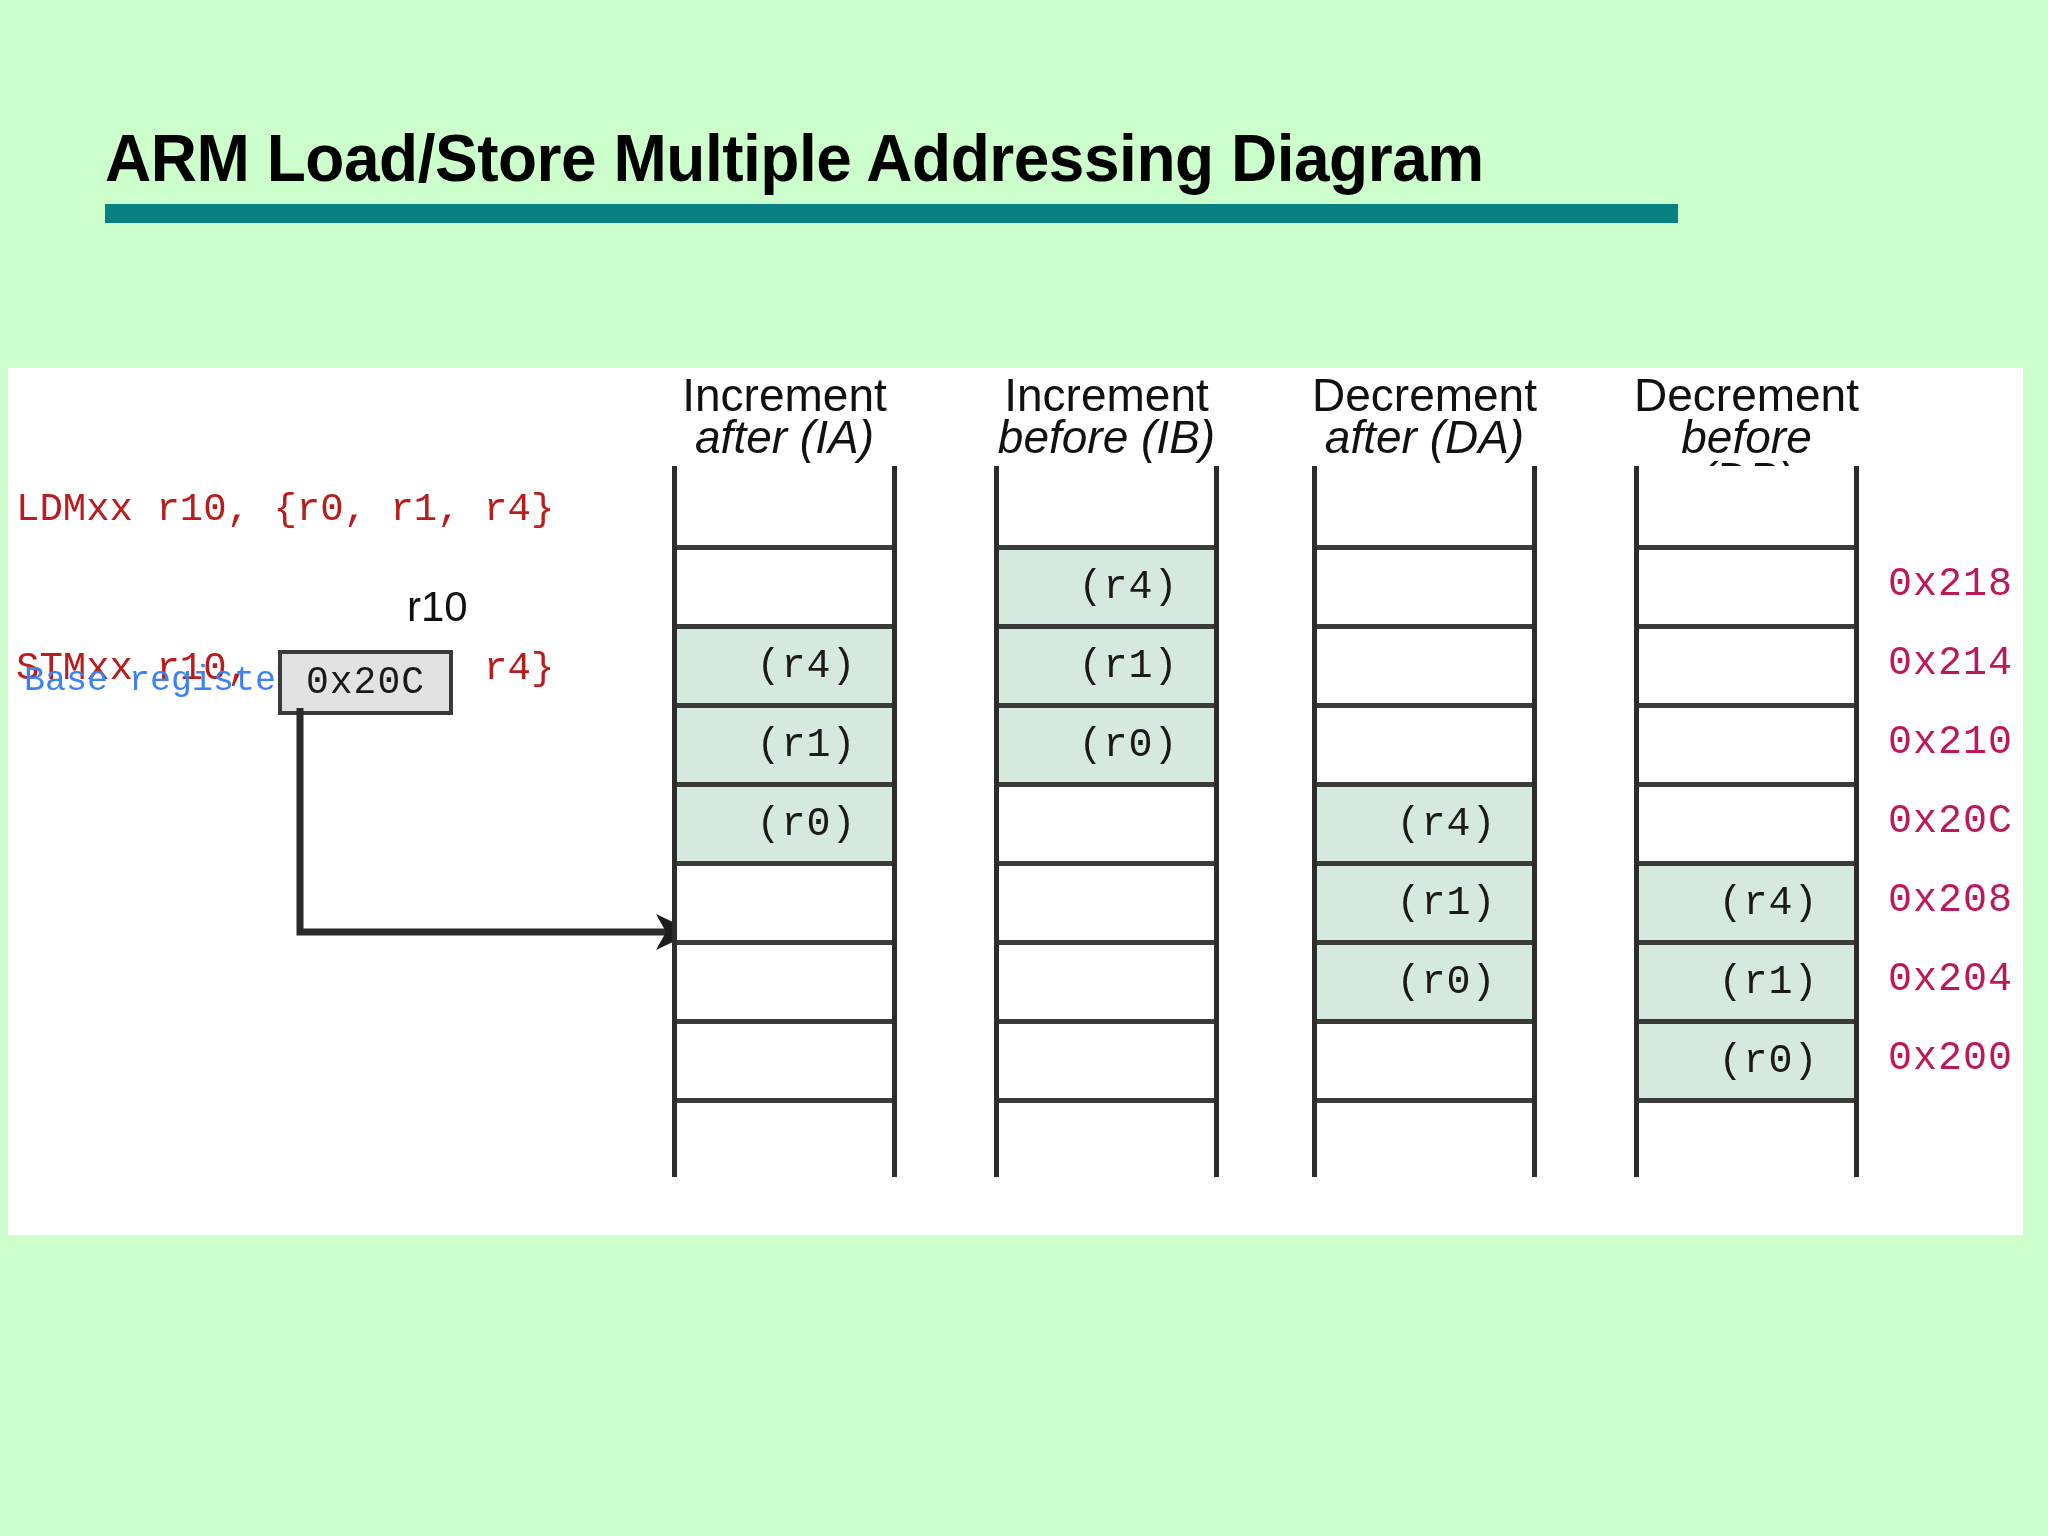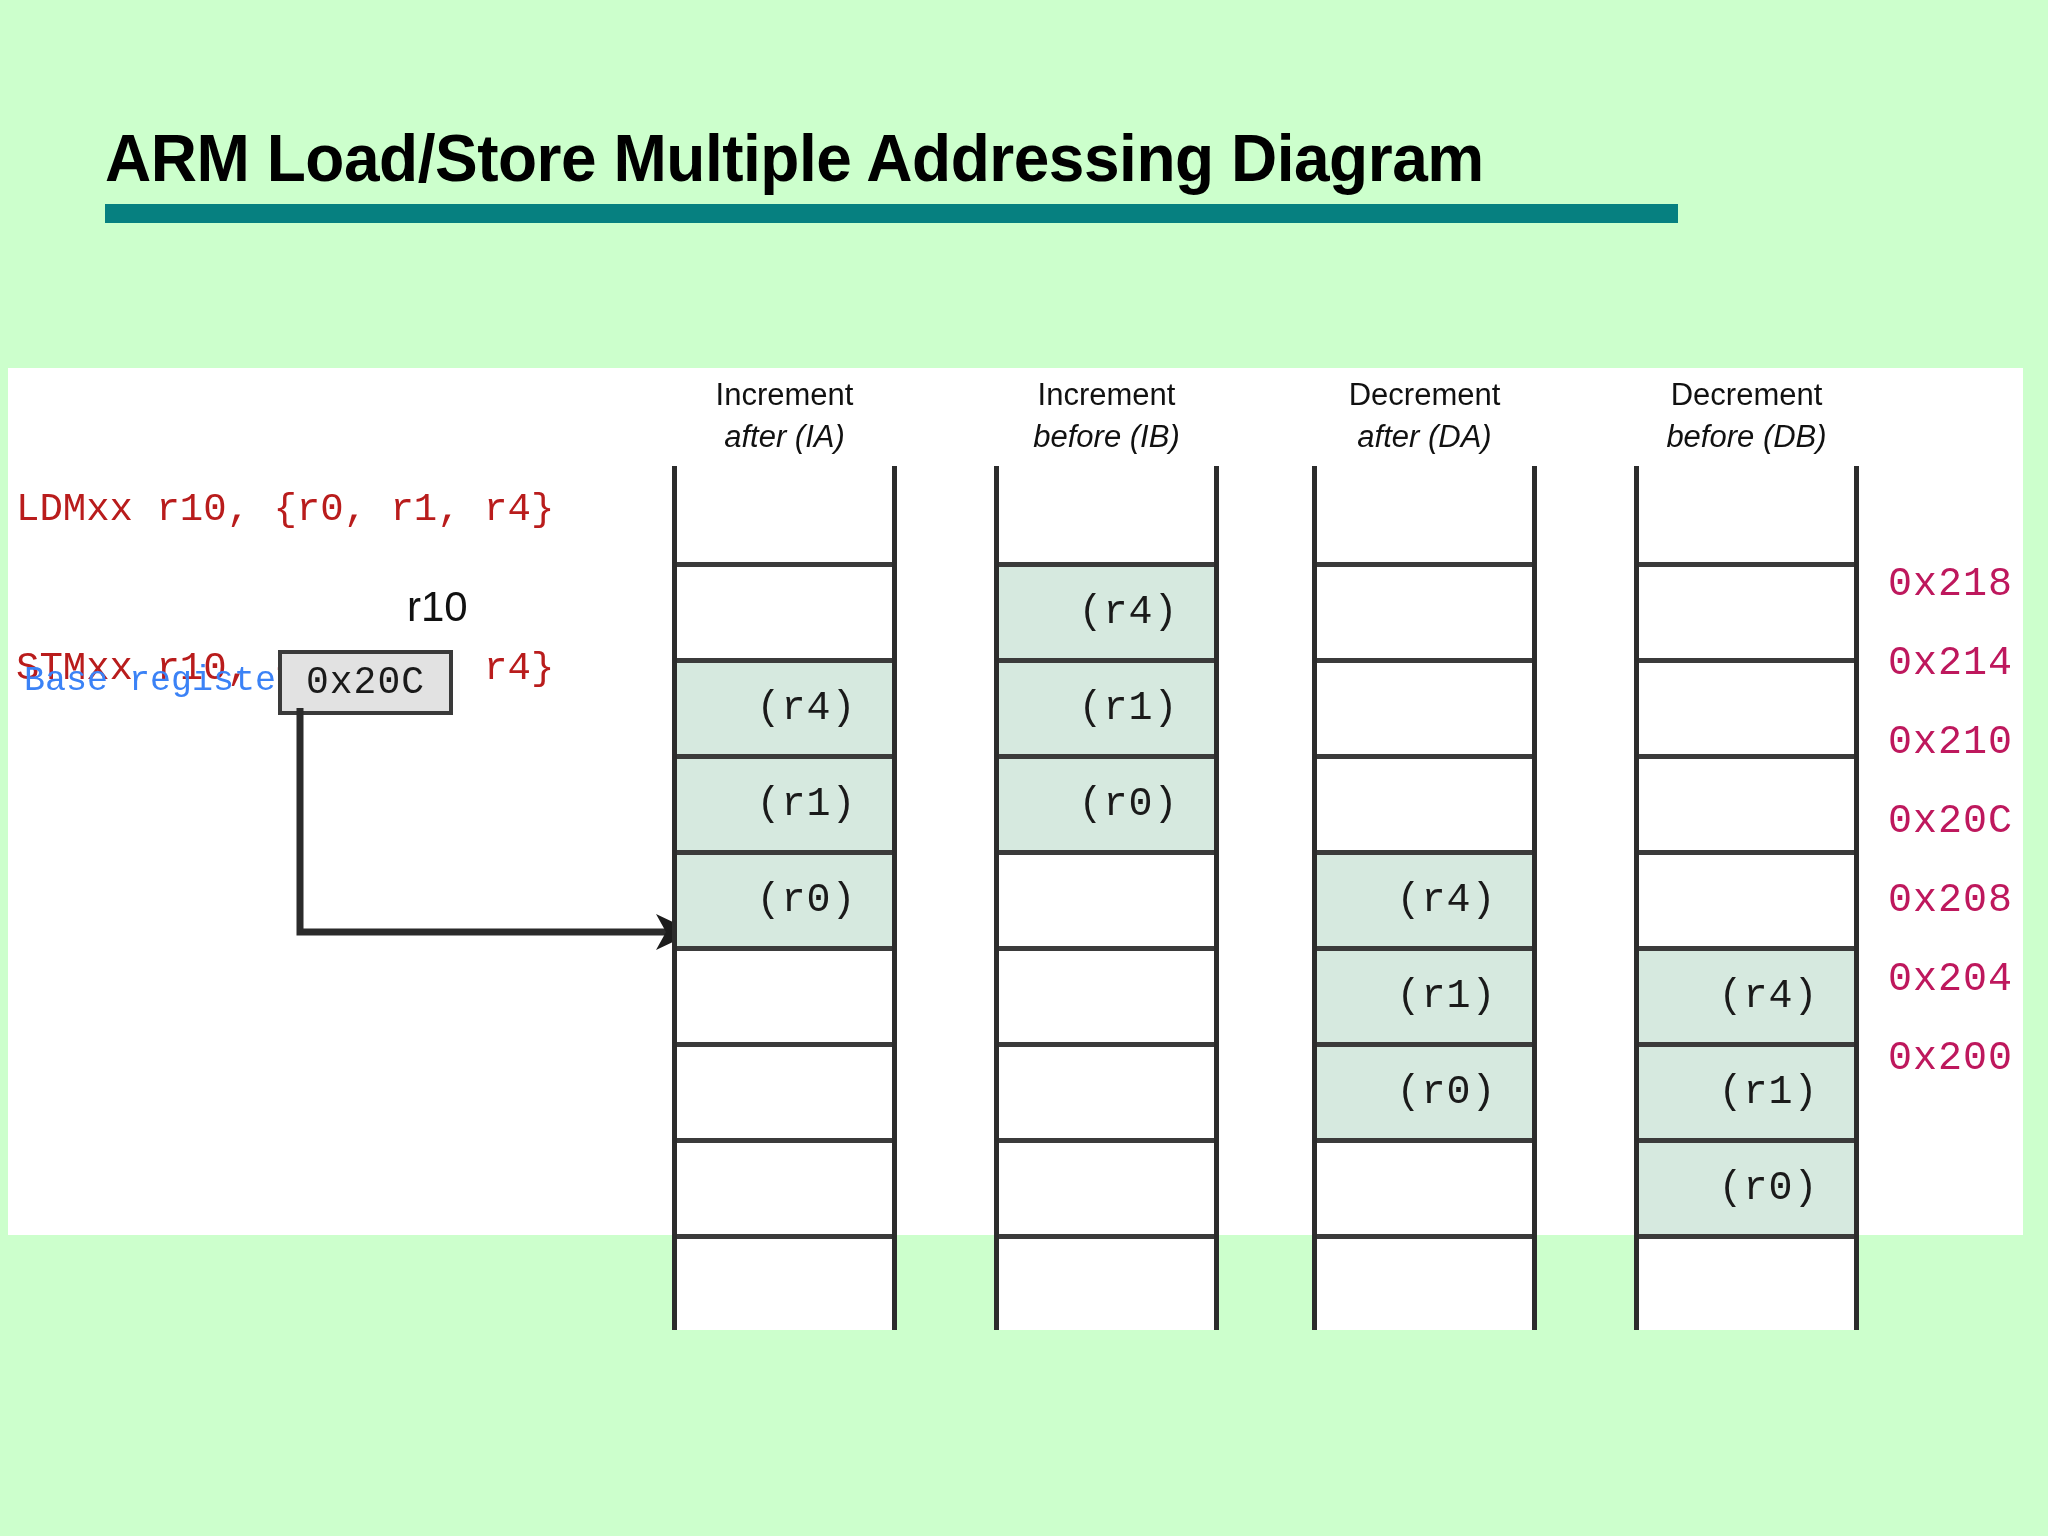--- a/index.html
+++ b/index.html
@@ -113,21 +113,21 @@
   
   .mem-column {
     position: absolute;
     top: 0;
   }
   .mem-header {
     position: absolute;
     top: 6px;
     width: 100%;
     text-align: center;
-    font-size: 31px;
+    font-size: 46px;
     line-height: 42px;
     color: #111111;
   }
   .mem-header .line2 { display: block; font-style: italic; }
 
   .mem-stack {
     position: absolute;
     top: 98px;
     left: 0;
     width: 100%;
@@ -137,21 +137,21 @@
     top: 0;
     width: 5px;
     background: #2c2c2c;
     height: 100%;
   }
   .mem-rail.left  { left: 0; }
   .mem-rail.right { right: 0; }
 
   .mem-cell {
     position: relative;
-    height: 96px;
+    height: 79px;
     box-sizing: border-box;
     border-top: 5px solid #3b3b3b;
     background: #ffffff;
     display: flex;
     align-items: center;
     justify-content: center;
     margin-left: 5px;
     margin-right: 5px;
     padding-left: 44px;
   }

